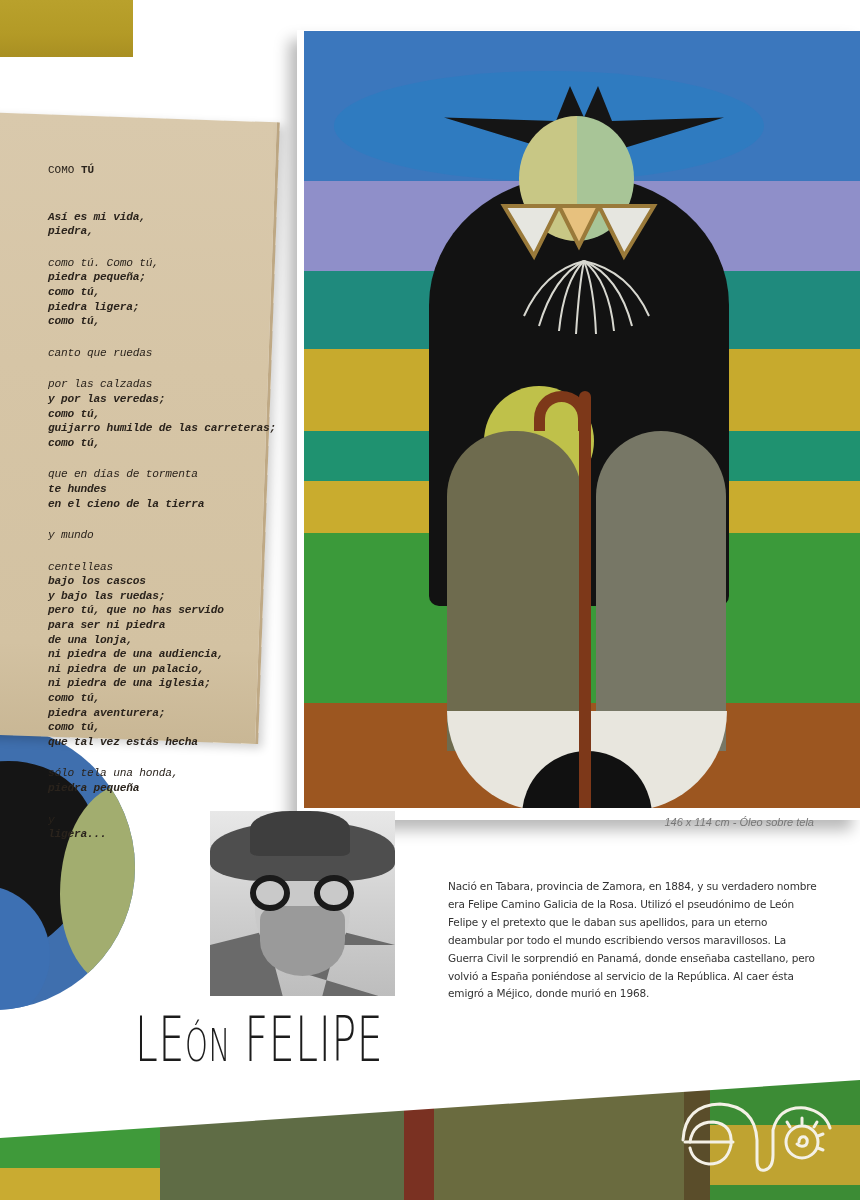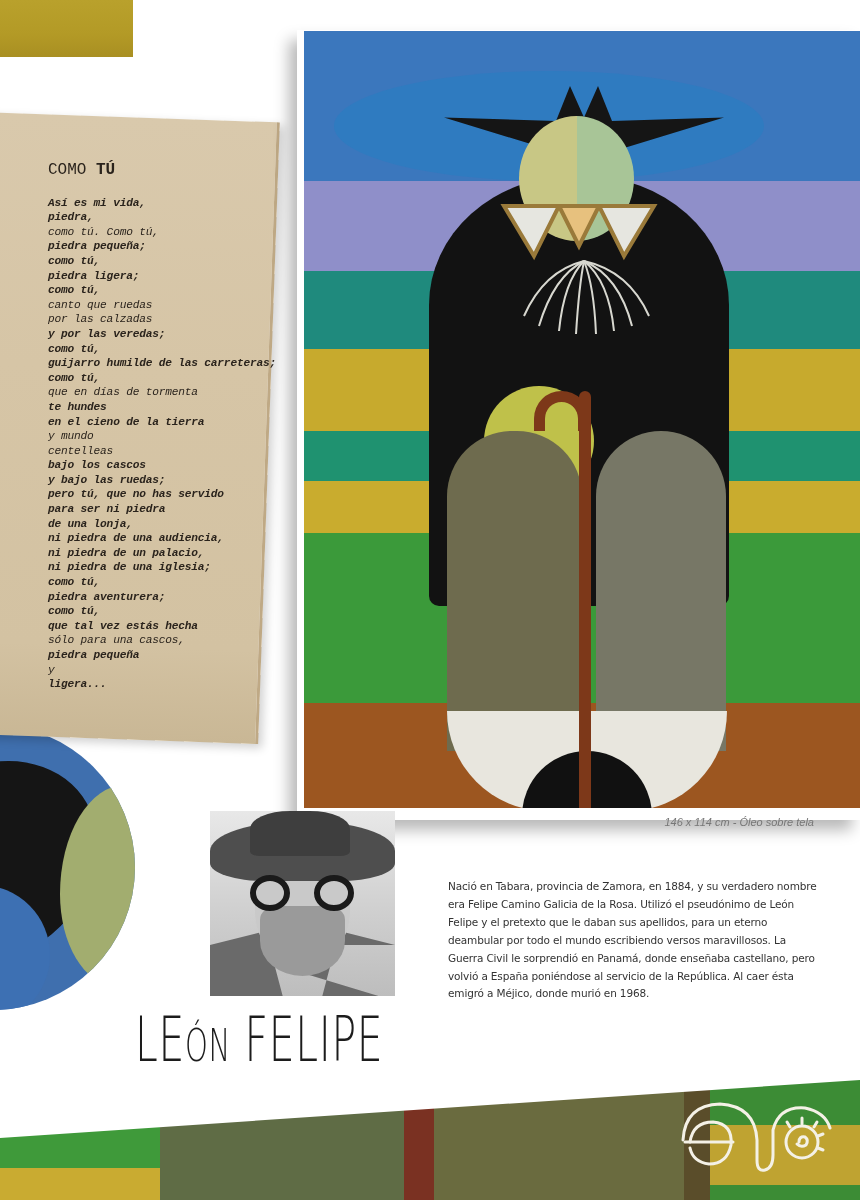--- a/index.html
+++ b/index.html
@@ -39,24 +39,24 @@
       transform-origin: top left;
       box-shadow: 4px 4px 10px rgba(0,0,0,0.18);
       border-right: 3px solid #bfa985;
     }
     .poem {
       position: absolute; left: 48px; top: 163px; width: 240px;
       font-family: "Liberation Mono", "DejaVu Sans Mono", monospace;
       color: #2a231c; font-size: 11.2px; line-height: 14.6px;
       letter-spacing: -0.2px;
     }
-    .poem-title { font-size: 16px; margin-bottom: 18px; letter-spacing: 0; }
+    .poem-title { font-size: 11px; margin-bottom: 32px; letter-spacing: 0; }
     .poem-title b { font-weight: bold; }
     .poem-line { white-space: nowrap; font-weight: bold; font-style: italic; }
-    .poem-line.light { font-weight: normal; }
+    .poem-line.light { font-weight: normal; margin-top: 17px; }
 
     
     .painting-shadow {
       position: absolute; left: 297px; top: 30px; width: 563px; height: 790px;
       box-shadow: -8px 10px 14px rgba(0,0,0,0.28);
     }
     .painting {
       position: absolute; left: 304px; top: 31px; width: 556px; height: 777px;
       overflow: hidden; background: #3b75bb;
     }
@@ -174,21 +174,21 @@
       <div class="poem-line">pero tú, que no has servido</div>
       <div class="poem-line">para ser ni piedra</div>
       <div class="poem-line">de una lonja,</div>
       <div class="poem-line">ni piedra de una audiencia,</div>
       <div class="poem-line">ni piedra de un palacio,</div>
       <div class="poem-line">ni piedra de una iglesia;</div>
       <div class="poem-line">como tú,</div>
       <div class="poem-line">piedra aventurera;</div>
       <div class="poem-line">como tú,</div>
       <div class="poem-line">que tal vez estás hecha</div>
-      <div class="poem-line light">sólo para una cascos,</div>
+      <div class="poem-line light">sólo tela una honda,</div>
       <div class="poem-line">piedra pequeña</div>
       <div class="poem-line light">y</div>
       <div class="poem-line">ligera...</div>
     </div>
 </div>
 
 <div class="painting-shadow"></div>
 <div class="painting">
   <div class="p-sky"></div>
   <div class="p-cloud"></div>

